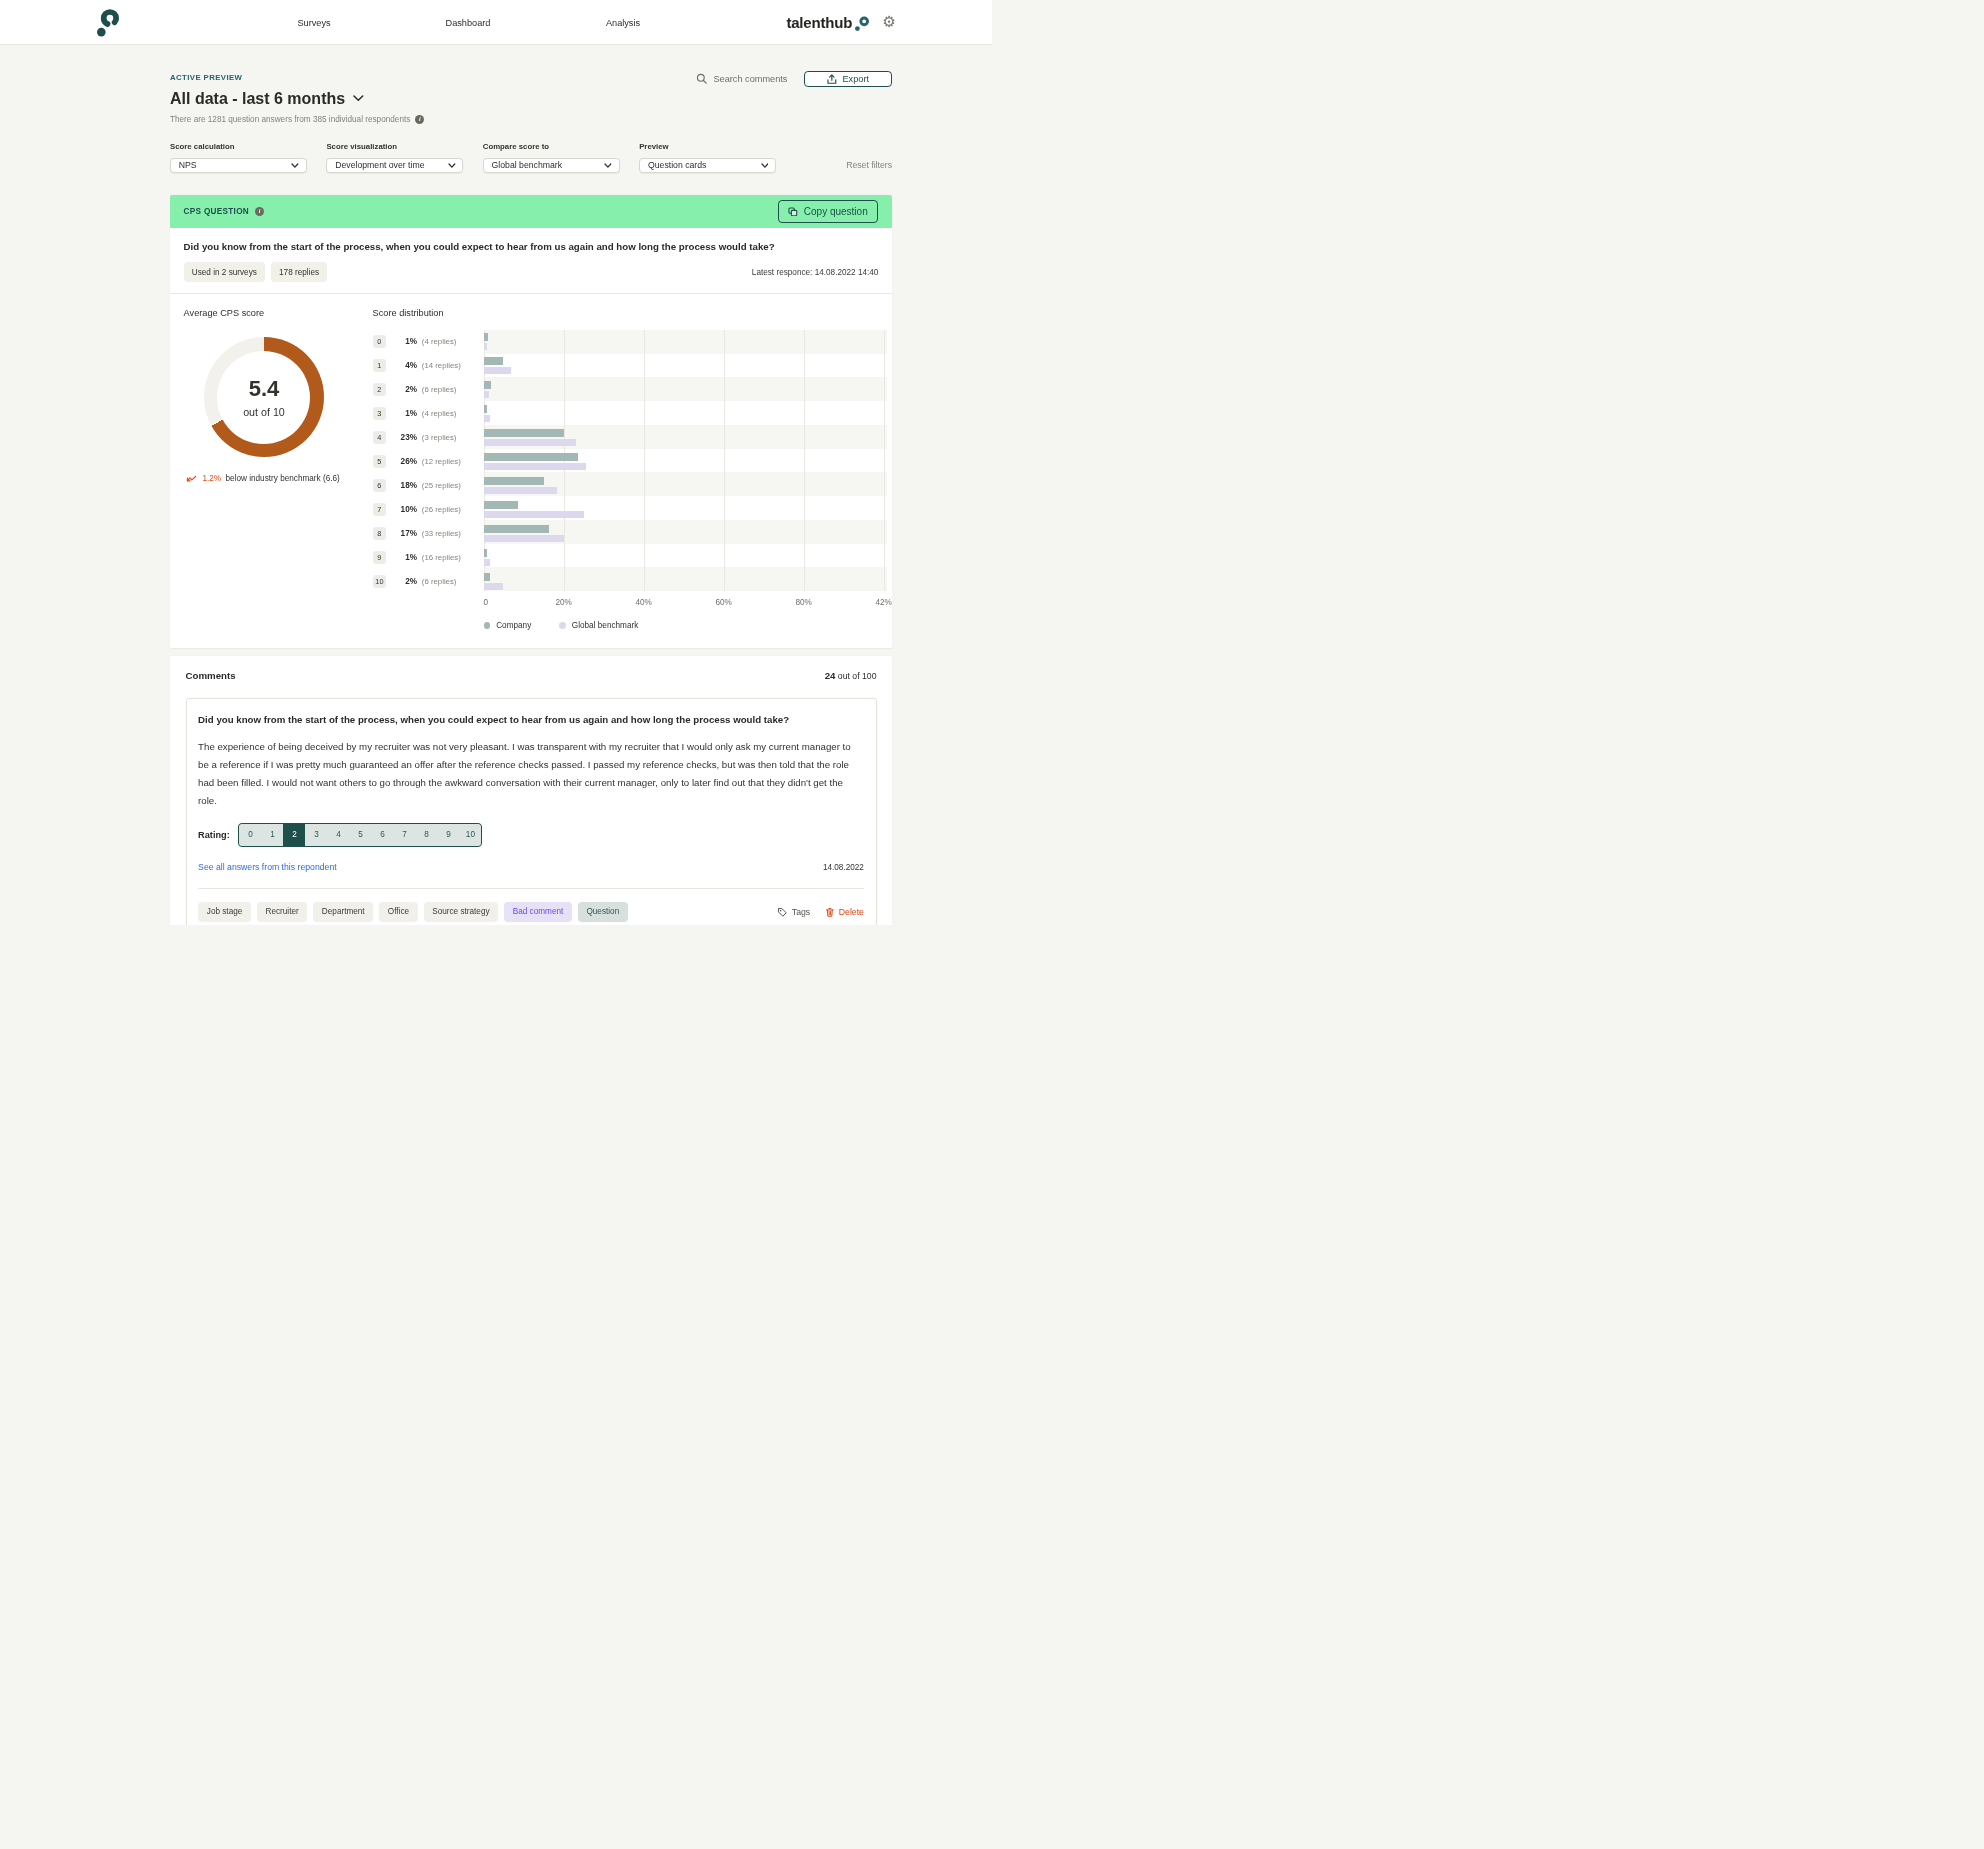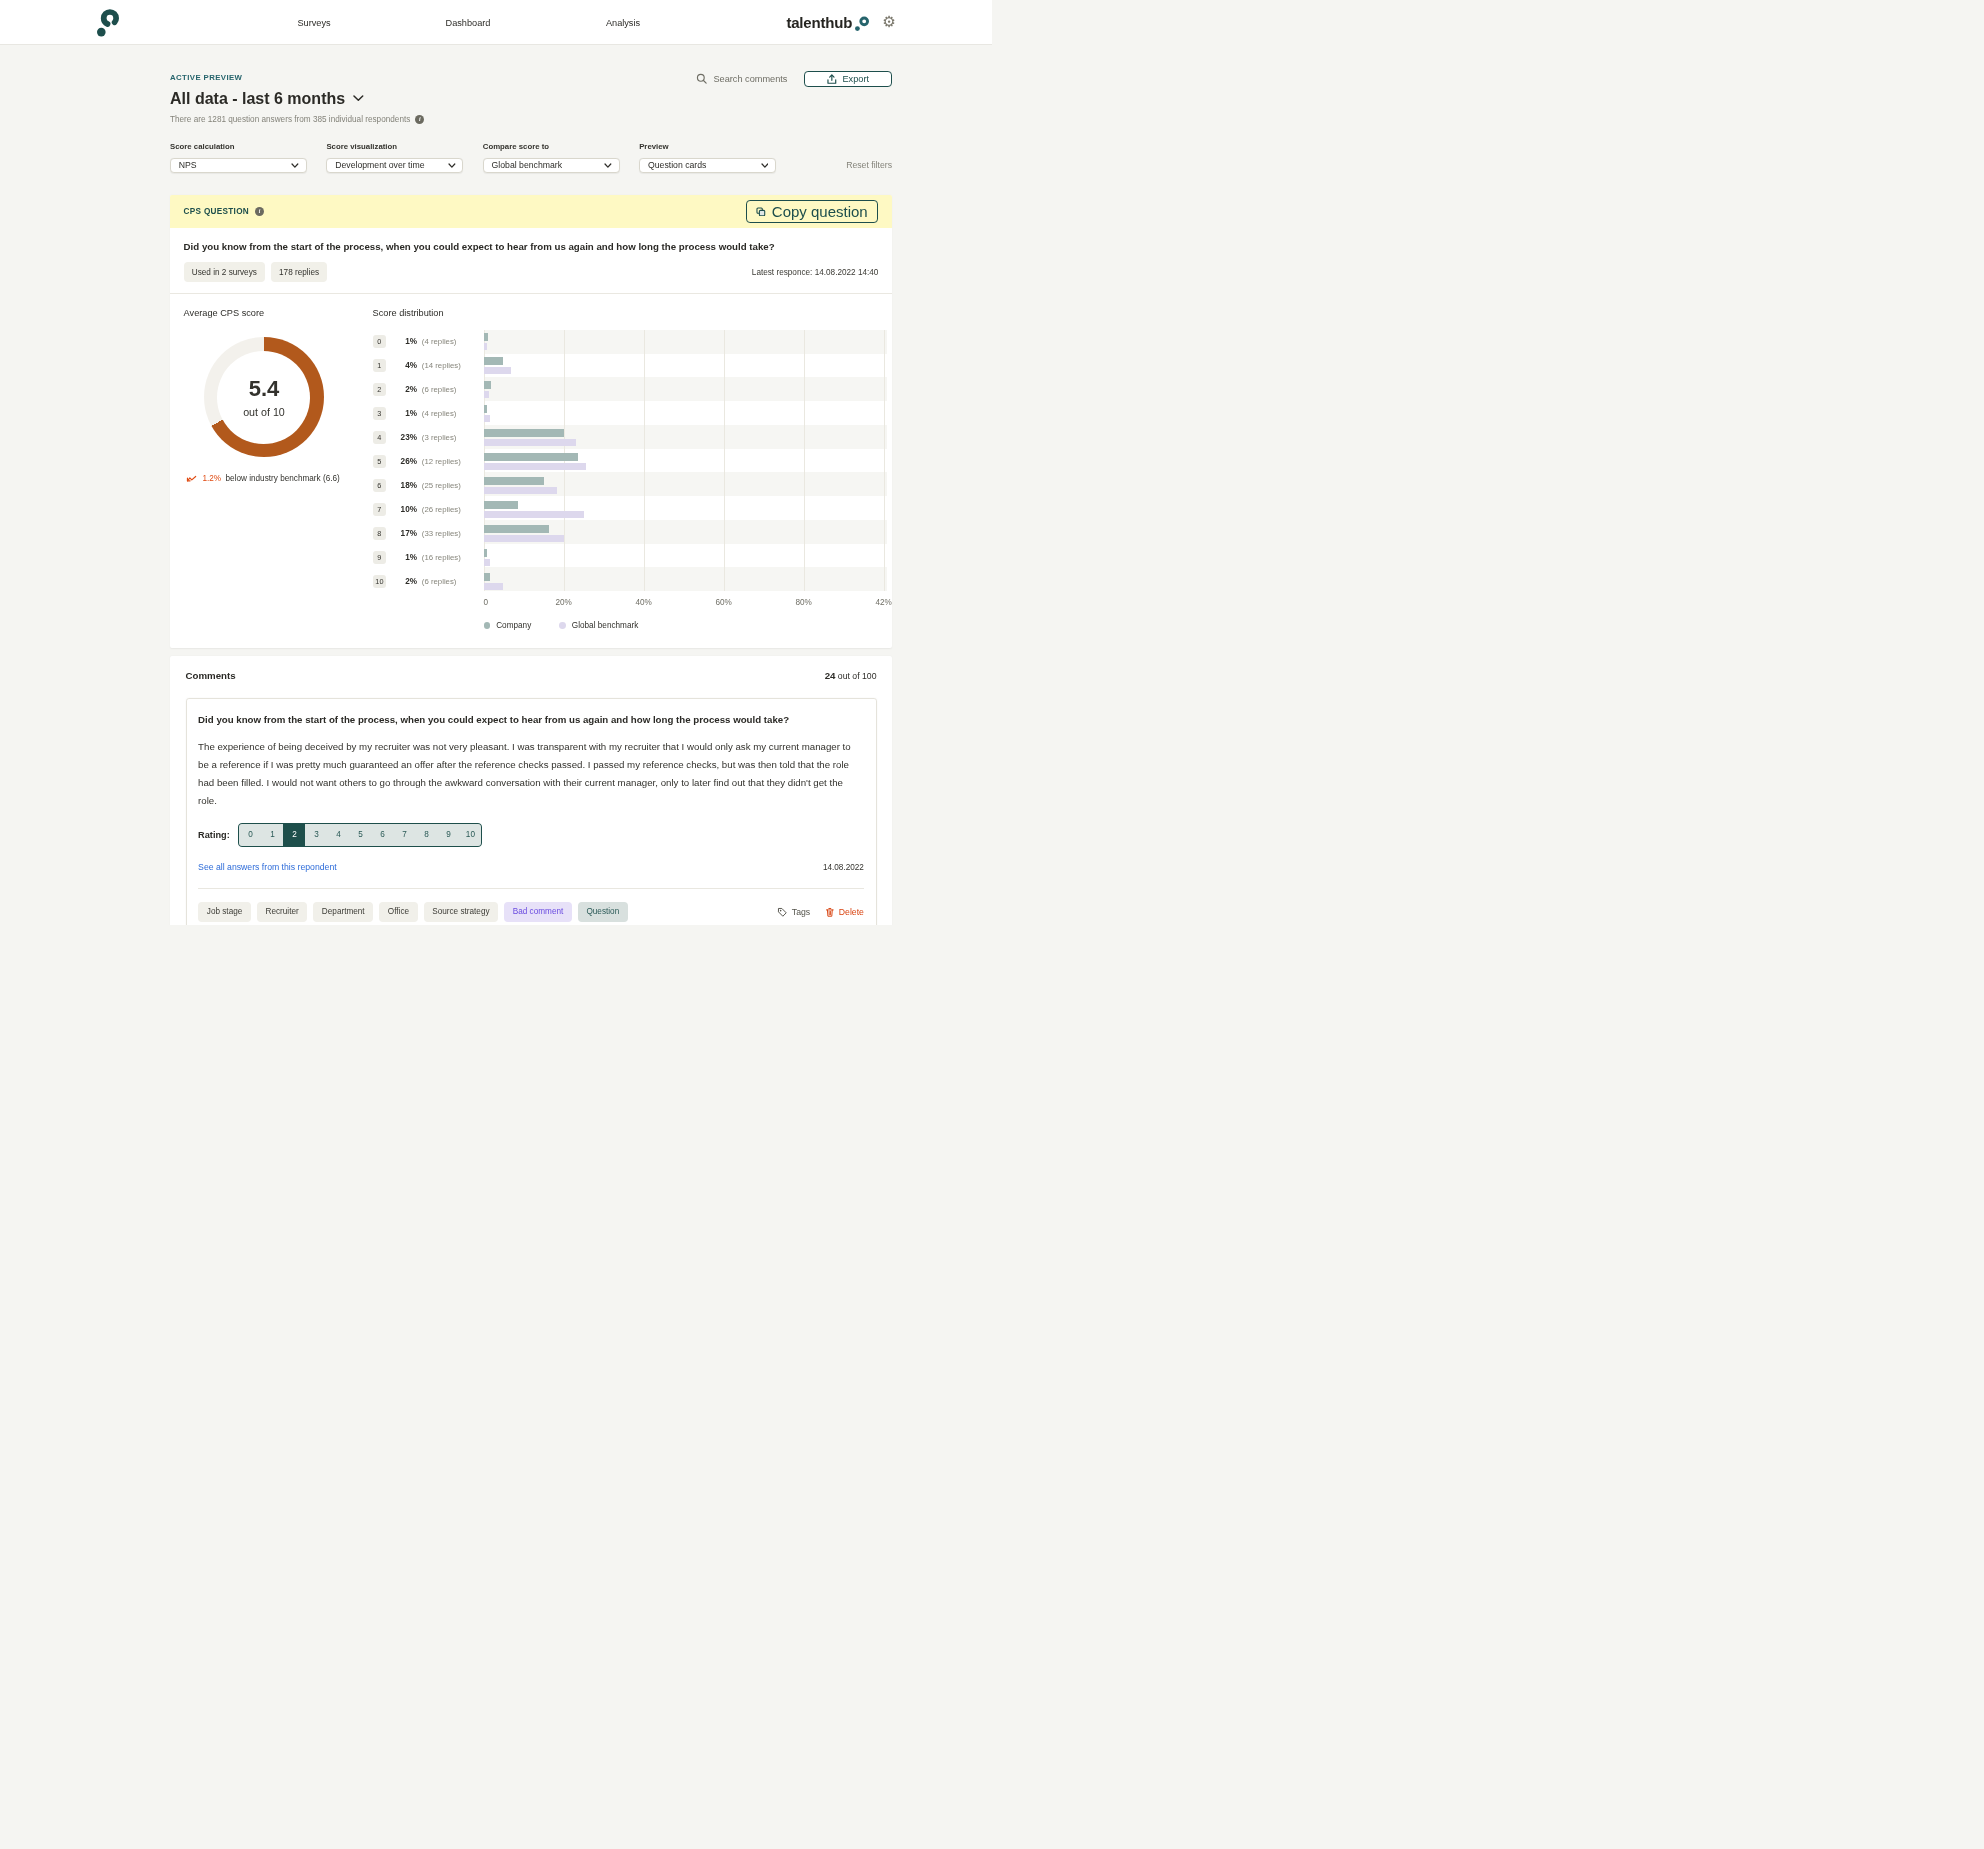--- a/index.html
+++ b/index.html
@@ -56,29 +56,29 @@
   .select-box {
     height:15px; background:#fff; border:0.5px solid #d9d7cd; border-radius:3.9px;
     box-shadow:0 0.5px 1px rgba(40,40,30,0.06);
     display:flex; align-items:center; justify-content:space-between;
     padding:0 6.8px 0 7.8px; font-size:8.7px; color:#2e2d29; cursor:pointer;
   }
   .reset-filters { margin-left:auto; align-self:center; margin-top:14.5px; font-size:8.7px; color:#84837a; cursor:pointer; }
   
   .q-card { margin-top:22px; background:#fff; border-radius:1.9px; box-shadow:0 0.5px 1.5px rgba(40,40,30,0.06); }
   .q-strip {
-    height:33px; background:#fef9c3; border-radius:1.9px 1.9px 0 0;
+    height:33px; background:#86efac; border-radius:1.9px 1.9px 0 0;
     display:flex; align-items:center; justify-content:space-between; padding:0 13.6px;gap:40px;
   }
   .q-strip-left { display:flex; align-items:center; gap:5.8px; }
   .q-kicker { font-size:8.2px; font-weight:bold; letter-spacing:0.3px; color:#1d4e4c; }
   .btn-copy {
     display:flex; align-items:center; gap:5.8px; background:transparent;
     border:1px solid #1d4e4c; border-radius:3.9px; height:23px; padding:0 9.7px;
-    font-size:15px; color:#1d4e4c; cursor:pointer;
+    font-size:10px; color:#1d4e4c; cursor:pointer;
   }
   .q-body { padding:12.6px 13.6px 0; }
   .q-text { font-size:9.7px; font-weight:bold; color:#2b2a26; }
   .q-meta { margin-top:10.7px; display:flex; align-items:center; }
   .badge {
     background:#f1f0e9; border-radius:3.9px; padding:5.3px 8.2px; font-size:8.2px;
     color:#33322d; margin-right:5.8px;
   }
   .latest { margin-left:auto; font-size:8.2px; color:#3b3a34; }
   .q-divider { margin:11.6px -13.6px 0; border-bottom:0.5px solid #eae8e1; }

